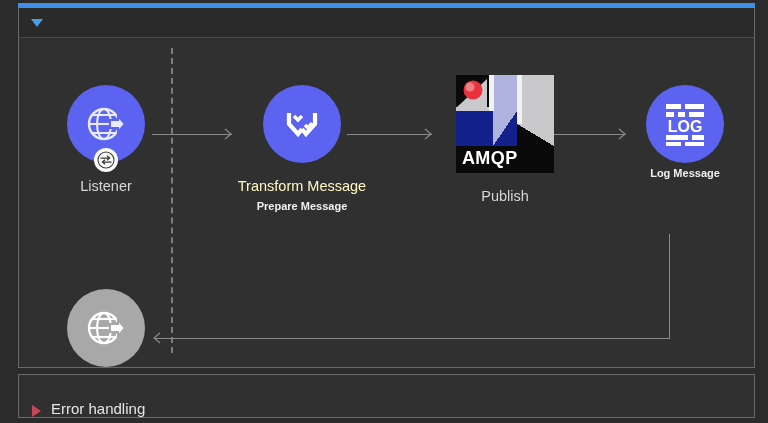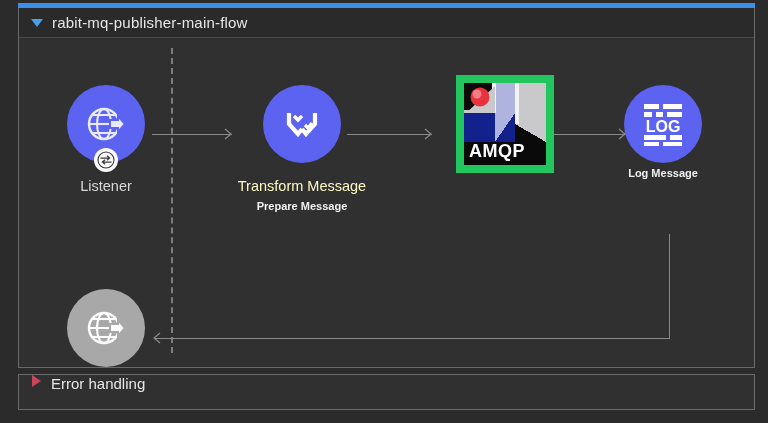--- a/index.html
+++ b/index.html
@@ -55,56 +55,55 @@
     position: absolute; left: 50%; bottom: -9px; transform: translateX(-50%);
     width: 24px; height: 24px; border-radius: 50%; background: #fbfbfb;
     display: flex; align-items: center; justify-content: center;
   }
   .lbl-type { color: #fef9c3; font-size: 14.5px; margin-top: 14px; line-height: 19px; }
   .lbl-name { color: #f0f0f0; font-size: 11px; font-weight: bold; line-height: 20px; }
   .lbl-single { color: #d6d6d6; font-size: 14.5px; margin-top: 14px; line-height: 19px; }
 
   
   .amqp-box {
-    width: 98px; height: 98px; margin: 0 auto; background: #22c55e;
-    padding: 8px; position: relative;
+    width: 98px; height: 98px; margin: 0 auto; background: #be185d;
+    padding: 0; position: relative;
   }
   .amqp-inner { position: relative; width: 100%; height: 100%; background: #c9c9cb; overflow: hidden; }
 
   
   .conn { position: absolute; background: #8a8a8a; }
   .conn.h { height: 1px; }
   .conn.v { width: 1px; }
   svg.arrowhead { position: absolute; overflow: visible; }
 
   
   .err-panel {
-    position: absolute; left: 18px; top: 374px; width: 737px; height: 36px;
+    position: absolute; left: 18px; top: 374px; width: 737px; height: 44px;
     background: #303030; border: 1px solid #6a6a6a;
-    display: flex; align-items: flex-start; padding-left: 13px;
+    display: flex; align-items: flex-end; padding-left: 13px;
   }
   .tri-right {
     width: 0; height: 0;
     border-top: 6px solid transparent; border-bottom: 6px solid transparent;
     border-left: 9px solid #c9455a; margin-right: 10px;
   }
   .err-title { color: #e6e6e6; font-size: 15px; }
 </style>
 </head>
 <body>
 
 <div id="root">
 
   <div class="top-strip"></div>
 
   <div class="flow-panel">
 
     <div class="flow-header">
       <span class="tri-down"></span>
-      <span class="flow-title">rabit-mq-publisher-main-flow</span>
     </div>
 
     <div class="canvas">
 
       <div class="dashed-sep"></div>
 
       <div class="conn h" style="left:133px; top:96px; width:80px;"></div>
       <svg class="arrowhead" style="left:205px; top:90px;" width="12" height="12" viewBox="0 0 12 12">
         <polyline points="1,1 7,6 1,11" fill="none" stroke="#8a8a8a" stroke-width="1.2"></polyline>
       </svg>
@@ -180,23 +179,24 @@
             <div style="position:absolute;left:38%;top:37%;width:24%;height:35%;
                         background:linear-gradient(to bottom right,#aeb4dd 0%,#aeb4dd 50%,#13218c 50%,#13218c 100%);"></div>
 
             <div style="position:absolute;left:0;bottom:0;width:100%;height:28%;background:#0a0a0a;"></div>
             <div style="position:absolute;right:0;bottom:28%;width:38%;height:22%;
                         background:linear-gradient(to bottom left,#c9c9cb 0%,#c9c9cb 50%,#0a0a0a 50%,#0a0a0a 100%);"></div>
             <div style="position:absolute;left:6%;bottom:4%;color:#ffffff;font-size:18px;font-weight:bold;
                         letter-spacing:0.5px;font-family:'Liberation Sans',sans-serif;">AMQP</div>
           </div>
         </div>
-      </div>
-
-      <div class="node" style="left:569px; top:47px;">
+        <div class="lbl-single">Publish</div>
+      </div>
+
+      <div class="node" style="left:591px; top:47px;">
         <div class="circle blue">
           <svg width="50" height="48" viewBox="0 0 50 48">
             <rect x="6" y="4" width="15" height="5" fill="#ffffff"></rect>
             <rect x="25" y="4" width="19" height="5" fill="#ffffff"></rect>
             <rect x="6" y="12" width="8" height="5" fill="#ffffff"></rect>
             <rect x="18" y="12" width="7" height="5" fill="#ffffff"></rect>
             <rect x="29" y="12" width="15" height="5" fill="#ffffff"></rect>
             <text x="25" y="32" fill="#ffffff" font-size="16" font-weight="bold" text-anchor="middle" font-family="'Liberation Sans',sans-serif">LOG</text>
             <rect x="6" y="35" width="22" height="5" fill="#ffffff"></rect>
             <rect x="32" y="35" width="12" height="5" fill="#ffffff"></rect>

